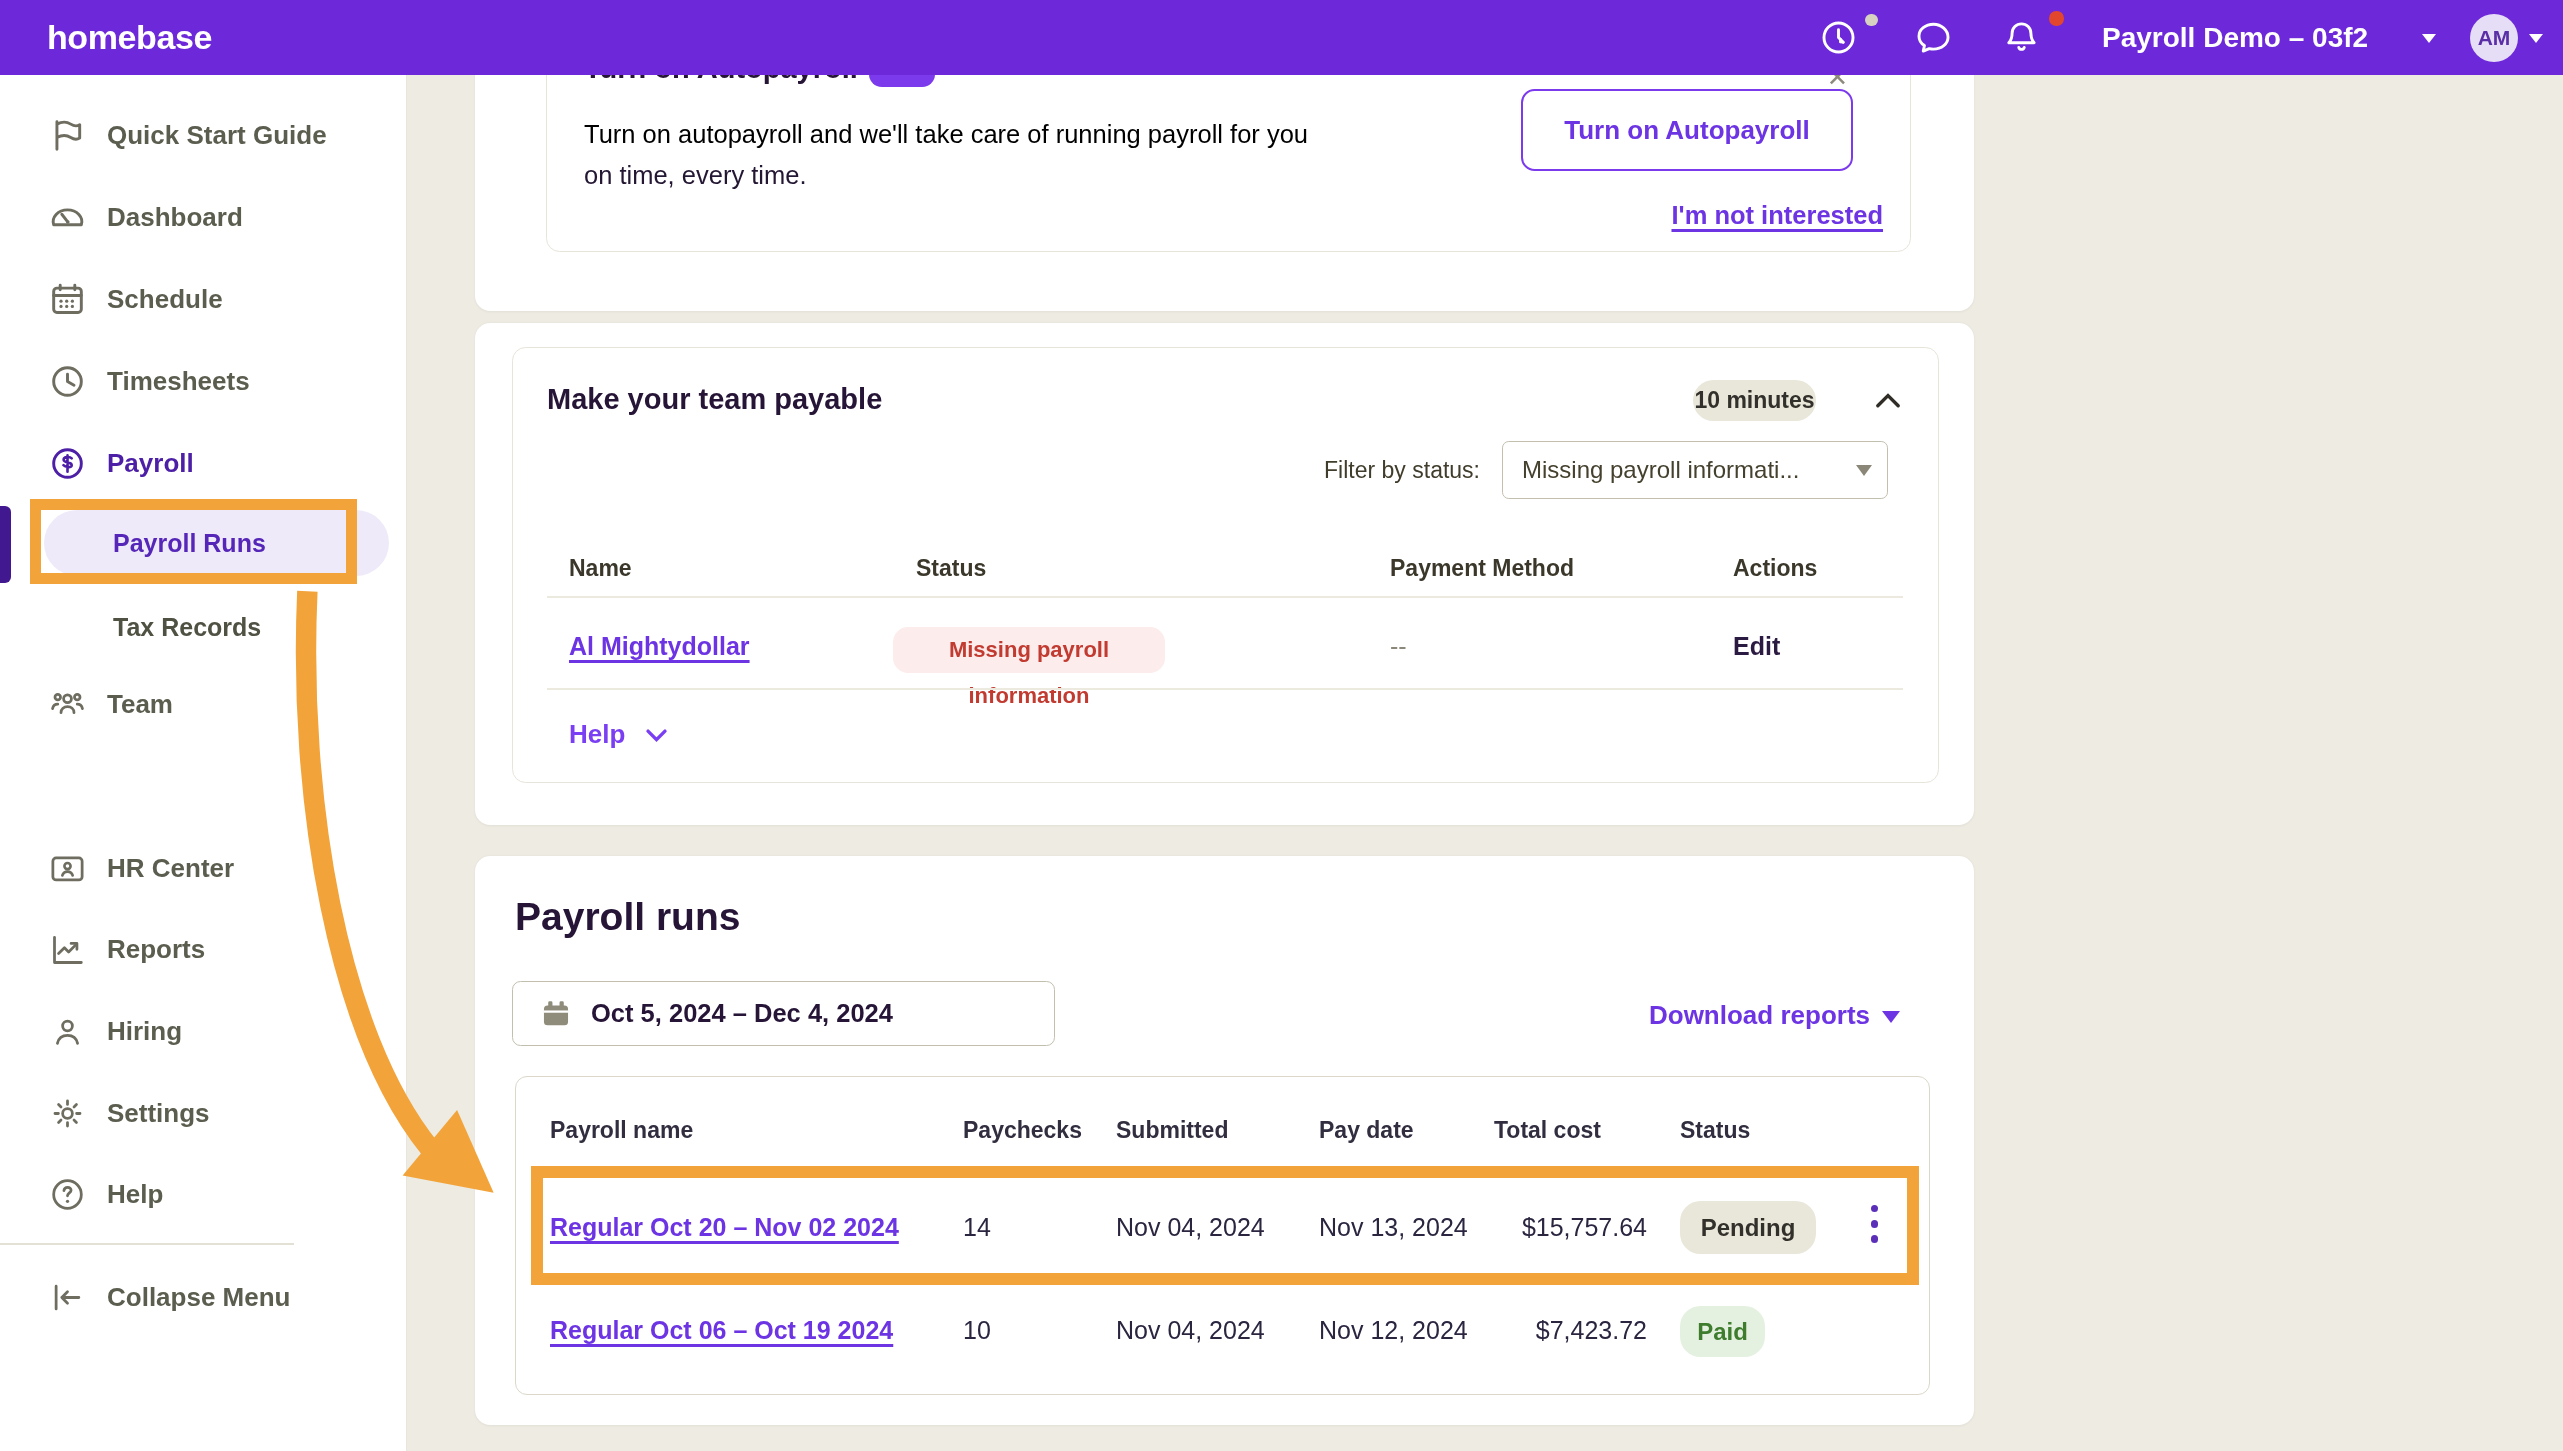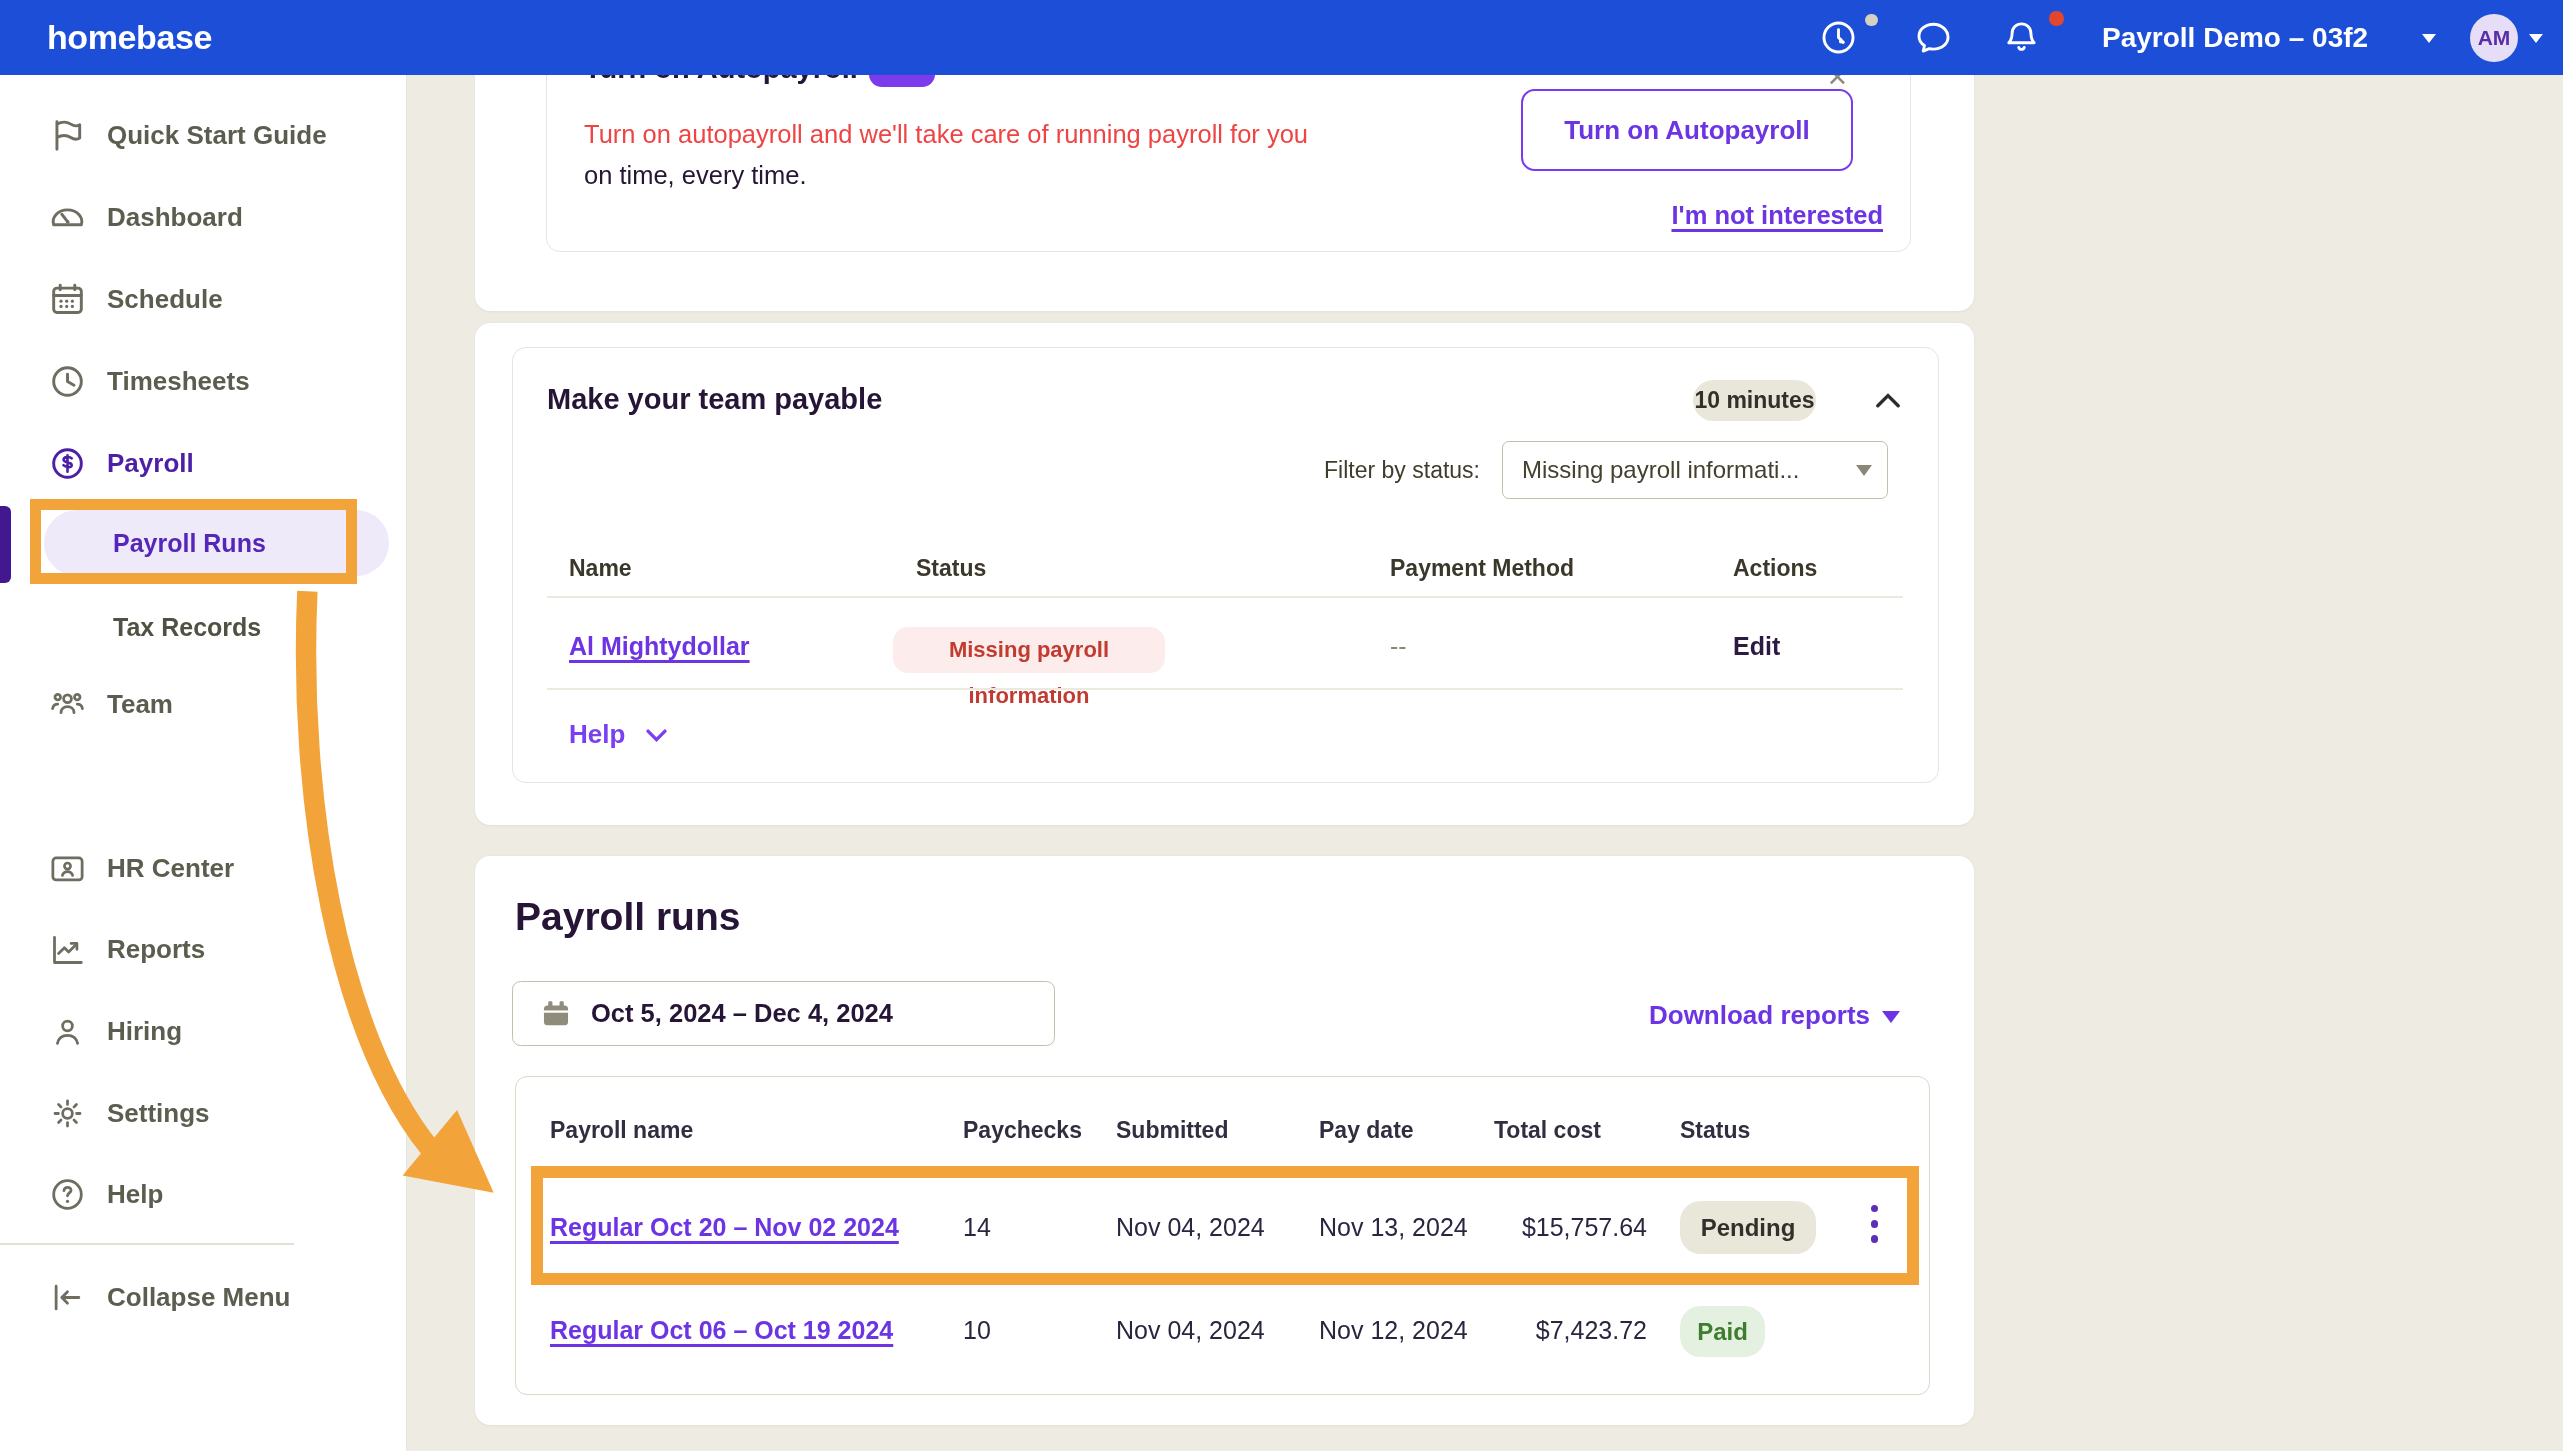--- a/index.html
+++ b/index.html
@@ -1,20 +1,20 @@
 <!DOCTYPE html>
 <html style="font-size:13.6px"><head>
 <meta charset="utf-8">
 <style>
   html,body{margin:0;padding:0;}
   .page{position:relative;width:2563px;height:1452px;background:#edebe2;overflow:hidden;
         font-family:"Liberation Sans",sans-serif;color:#261537;}
   .abs{position:absolute;}
   
-  .topbar{position:absolute;left:0;top:0;width:2563px;height:75px;background:#1d4ed8;z-index:30;}
+  .topbar{position:absolute;left:0;top:0;width:2563px;height:75px;background:#6d28d9;z-index:30;}
   .logo{position:absolute;left:47px;top:0;height:75px;line-height:75px;color:#fff;font-size:34px;font-weight:800;letter-spacing:-0.4px;}
   .tb-icon{position:absolute;top:17px;width:41px;height:41px;color:#fff;}
   .tb-dot{position:absolute;border-radius:50%;}
   .account{position:absolute;top:0;height:75px;line-height:75px;color:#fff;font-size:28px;font-weight:700;}
   .caret-w{position:absolute;width:0;height:0;border-left:7.7px solid transparent;border-right:7.7px solid transparent;border-top:9.4px solid #fff;}
   .avatar{position:absolute;width:48px;height:48px;border-radius:50%;background:#e6ddf6;color:#5a2ea6;
           font-size:21px;font-weight:800;text-align:center;line-height:48px;}
   
   .sidebar{position:absolute;left:0;top:75px;width:406px;height:1377px;background:#ffffff;border-right:0.9px solid #e8e6dc;z-index:5;}
   .nav-row{position:absolute;left:0;width:405px;height:51px;}
@@ -44,21 +44,21 @@
 </head>
 <body>
 
 <div class="page">
 
   <div class="card" style="top:-8.5px;height:319px;">
     <div class="inner-box" style="left:71px;top:26px;width:1363px;height:232px;">
       <div class="abs h-card" style="left:37px;top:31px;height:37px;line-height:37px;">Turn on Autopayroll</div>
       <div class="abs" style="left:322px;top:29px;width:66px;height:39px;background:#7c3aed;border-radius:12.8px;"></div>
       <div class="abs" style="left:1275px;top:43px;width:31px;height:31px;line-height:31px;font-size:25.5px;color:#8d8a7c;text-align:center;">✕</div>
-      <div class="abs" style="left:37px;top:97px;height:37px;line-height:37px;font-size:25.5px;color:#ef4444;">Turn on autopayroll and we'll take care of running payroll for you</div>
+      <div class="abs" style="left:37px;top:97px;height:37px;line-height:37px;font-size:25.5px;color:#000000;">Turn on autopayroll and we'll take care of running payroll for you</div>
       <div class="abs" style="left:37px;top:138px;height:37px;line-height:37px;font-size:25.5px;color:#241733;">on time, every time.</div>
       <div class="abs" style="left:974px;top:70px;width:328px;height:78px;line-height:78px;border:2.6px solid #7c3aed;border-radius:13.6px;text-align:center;font-size:26px;font-weight:800;color:#6d34e4;background:#fff;">Turn on Autopayroll</div>
       <div class="abs link" style="left:1072px;top:179px;width:264px;height:34px;line-height:34px;font-size:25.5px;text-align:right;">I'm not interested</div>
     </div>
   </div>
 
   <div class="card" style="top:323px;height:502px;">
     <div class="inner-box" style="left:37px;top:24px;width:1425px;height:434px;">
       <div class="abs h-card" style="left:34px;top:31.5px;height:39px;line-height:39px;">Make your team payable</div>
       <div class="abs pill" style="left:1180px;top:32px;width:123px;height:41px;line-height:41px;background:#e9e6da;color:#32302a;font-size:23px;">10 minutes</div>

